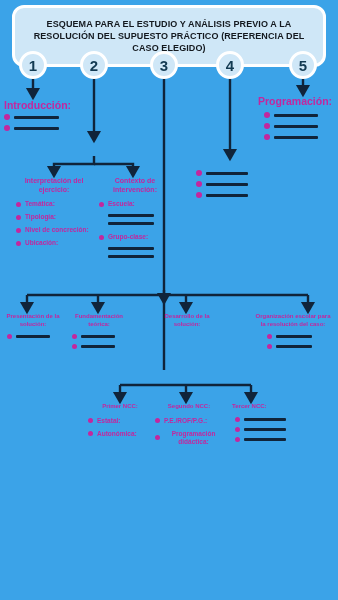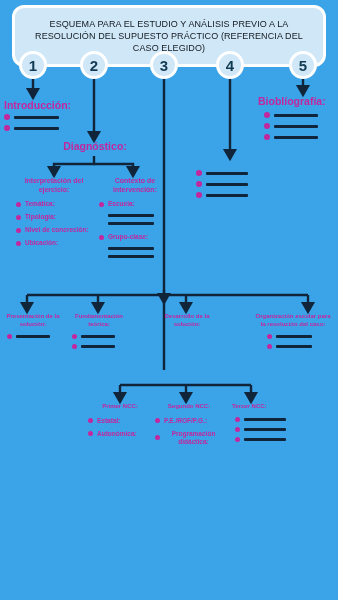--- a/index.html
+++ b/index.html
@@ -33,21 +33,21 @@
     background: #cfe7f7;
     box-sizing: border-box;
     display: flex;
     align-items: center;
     justify-content: center;
     z-index: 5;
   }
   .header-title {
     color: #14191f;
     font-size: 9px;
-    font-weight: normal;
+    font-weight: bold;
     line-height: 12px;
     text-align: center;
     letter-spacing: 0.1px;
     padding: 0 6px;
     white-space: pre-line;
   }
   
   .num-circle {
     position: absolute;
     width: 28px;
@@ -204,23 +204,20 @@
         <span class="dot"></span>
         <span class="rule" style="width:45px;"></span>
       </div>
       <div class="bullet-row">
         <span class="dot"></span>
         <span class="rule" style="width:45px;"></span>
       </div>
     </div>
   </div>
 
-  <div class="node" style="left:56px; top:140px; width:78px;">
-    <div class="node-title title-big">Diagnóstico:</div>
-  </div>
 
   <div class="node" style="left:16px; top:177px; width:76px;">
     <div class="node-title title-small">Interpretación del ejercicio:</div>
     <div class="bullets" style="margin-top:6px;">
       <div class="bullet-row">
         <span class="dot dot-sm"></span>
         <span class="bullet-label">Temática:</span>
       </div>
       <div class="bullet-row">
         <span class="dot dot-sm"></span>
@@ -266,21 +263,21 @@
         <span class="rule" style="width:42px;"></span>
       </div>
       <div class="bullet-row">
         <span class="dot"></span>
         <span class="rule" style="width:42px;"></span>
       </div>
     </div>
   </div>
 
   <div class="node" style="left:258px; top:95px; width:80px;">
-    <div class="node-title title-big title-left">Bioblíografía:</div>
+    <div class="node-title title-big title-left">Programación:</div>
     <div class="bullets" style="margin-top:5px; margin-left:6px;">
       <div class="bullet-row">
         <span class="dot"></span>
         <span class="rule" style="width:44px;"></span>
       </div>
       <div class="bullet-row">
         <span class="dot"></span>
         <span class="rule" style="width:44px;"></span>
       </div>
       <div class="bullet-row">

